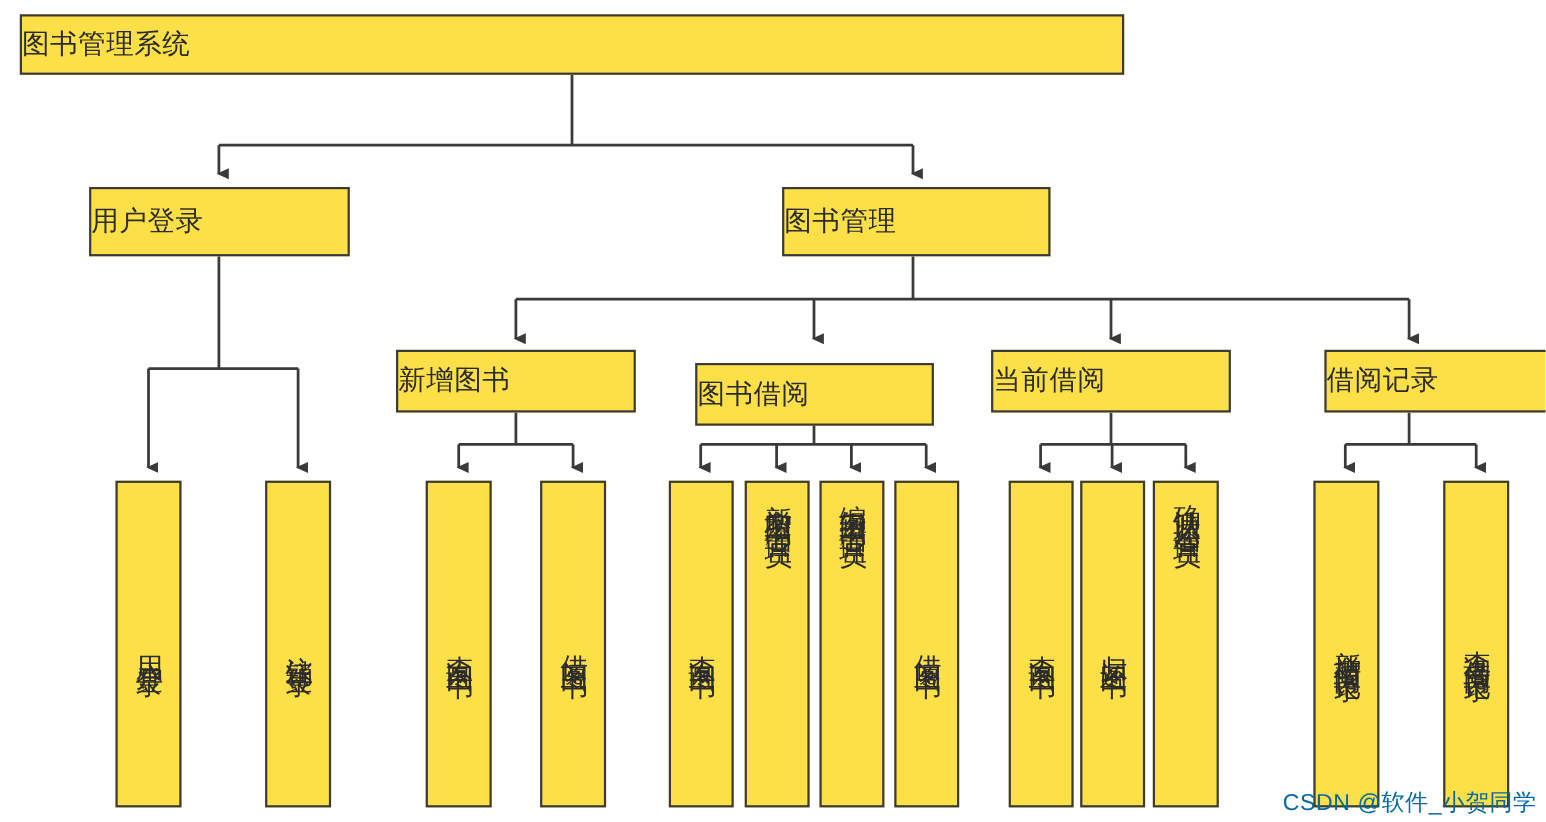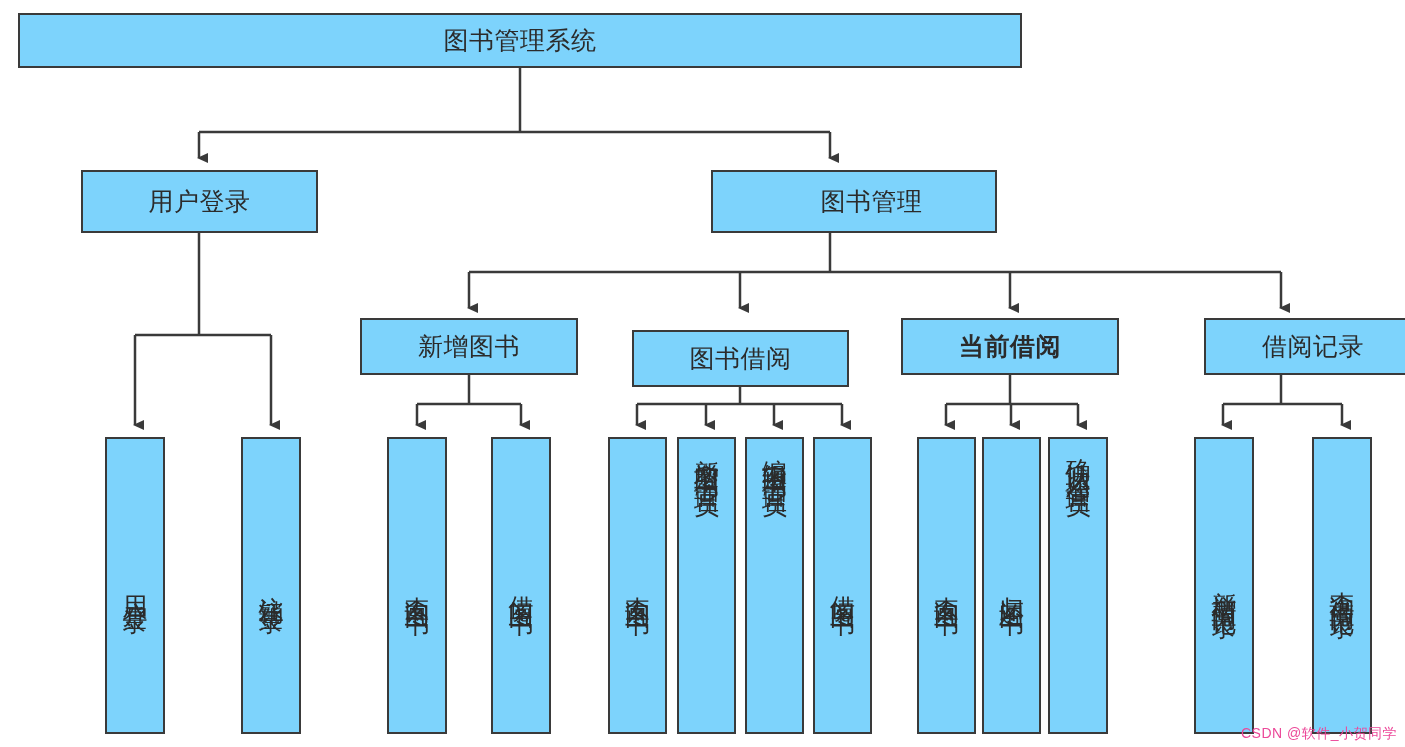--- a/index.html
+++ b/index.html
@@ -26,24 +26,23 @@
     left: 0;
     top: 0;
     width: 1405px;
     height: 747px;
     pointer-events: none;
   }
   .node {
     position: absolute;
     box-sizing: border-box;
     border: 2.5px solid #3a3a3a;
-    background: #7dd3fc;
+    background: #fde047;
     display: flex;
     align-items: center;
-    justify-content: center;
     color: #2b2b2b;
   }
   .node .label {
     display: block;
     text-align: center;
     line-height: 1.08;
     letter-spacing: 0.5px;
   }
   
   .node.h .label {
@@ -65,22 +64,22 @@
     white-space: nowrap;
   }
   
   .node.v.center {
     align-items: center;
   }
   .watermark {
     position: absolute;
     right: 8px;
     bottom: 4px;
-    font-size: 14px;
-    color: #ec4899;
+    font-size: 21px;
+    color: #0369a1;
     white-space: nowrap;
     letter-spacing: 0.5px;
   }
 </style>
 </head>
 <body>
 
 <div id="diagram-root">
 
   <svg id="wires" viewBox="0 0 1405 747">
@@ -134,33 +133,33 @@
   </svg>
 
   <div class="node h" style="left:18px; top:13px; width:1004px; height:55px;">
     <span class="label">图书管理系统</span>
   </div>
 
   <div class="node h" style="left:81px; top:170px; width:237px; height:63px;">
     <span class="label">用户登录</span>
   </div>
 
-  <div class="node h" style="left:711px; top:170px; width:286px; height:63px;padding-left:35px;">
+  <div class="node h" style="left:711px; top:170px; width:244px; height:63px;">
     <span class="label">图书管理</span>
   </div>
 
   <div class="node h" style="left:360px; top:318px; width:218px; height:57px;">
     <span class="label">新增图书</span>
   </div>
 
   <div class="node h" style="left:632px; top:318px; width:217px; height:57px;margin-top:12px;">
     <span class="label">图书借阅</span>
   </div>
 
-  <div class="node h" style="left:901px; top:318px; width:218px; height:57px;font-weight:bold;">
+  <div class="node h" style="left:901px; top:318px; width:218px; height:57px;">
     <span class="label">当前借阅</span>
   </div>
 
   <div class="node h" style="left:1204px; top:318px; width:218px; height:57px;">
     <span class="label">借阅记录</span>
   </div>
 
   <div class="node v center" style="left:105px; top:437px; width:60px; height:297px;">
     <span class="label">用户登录</span>
   </div>

